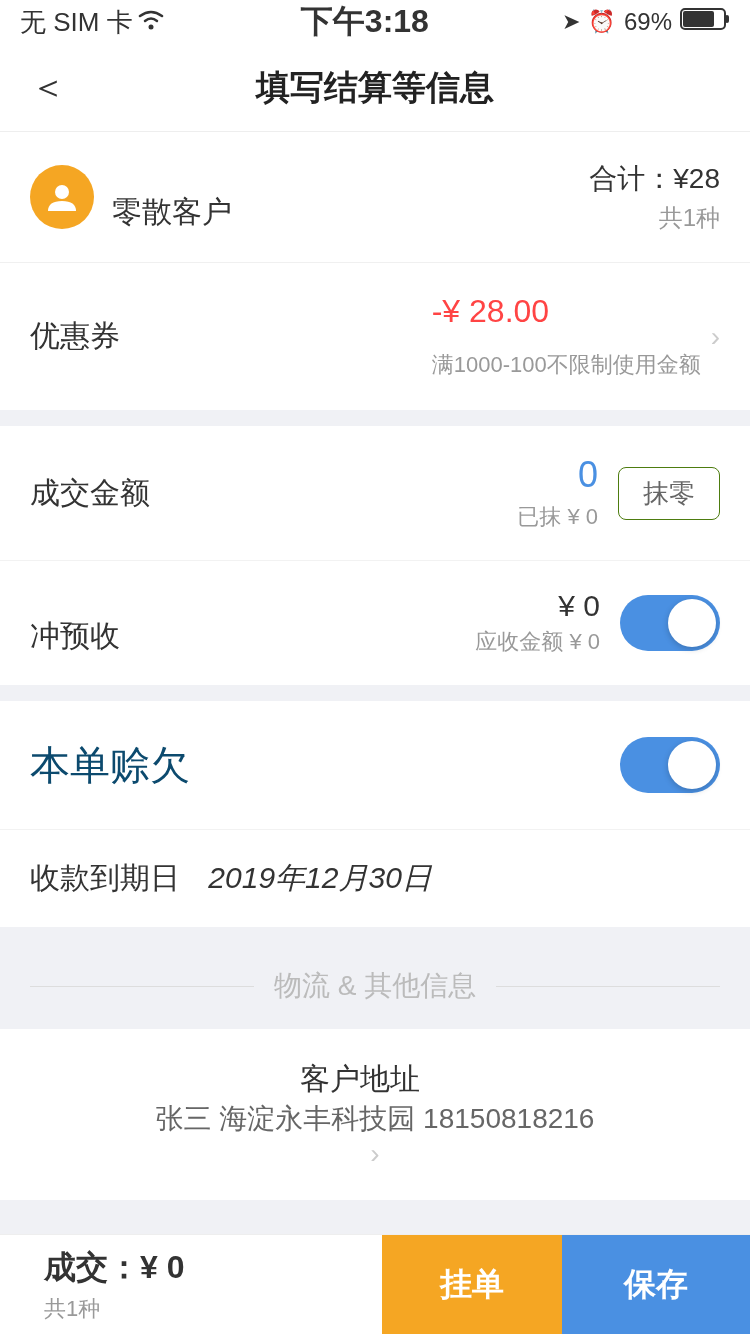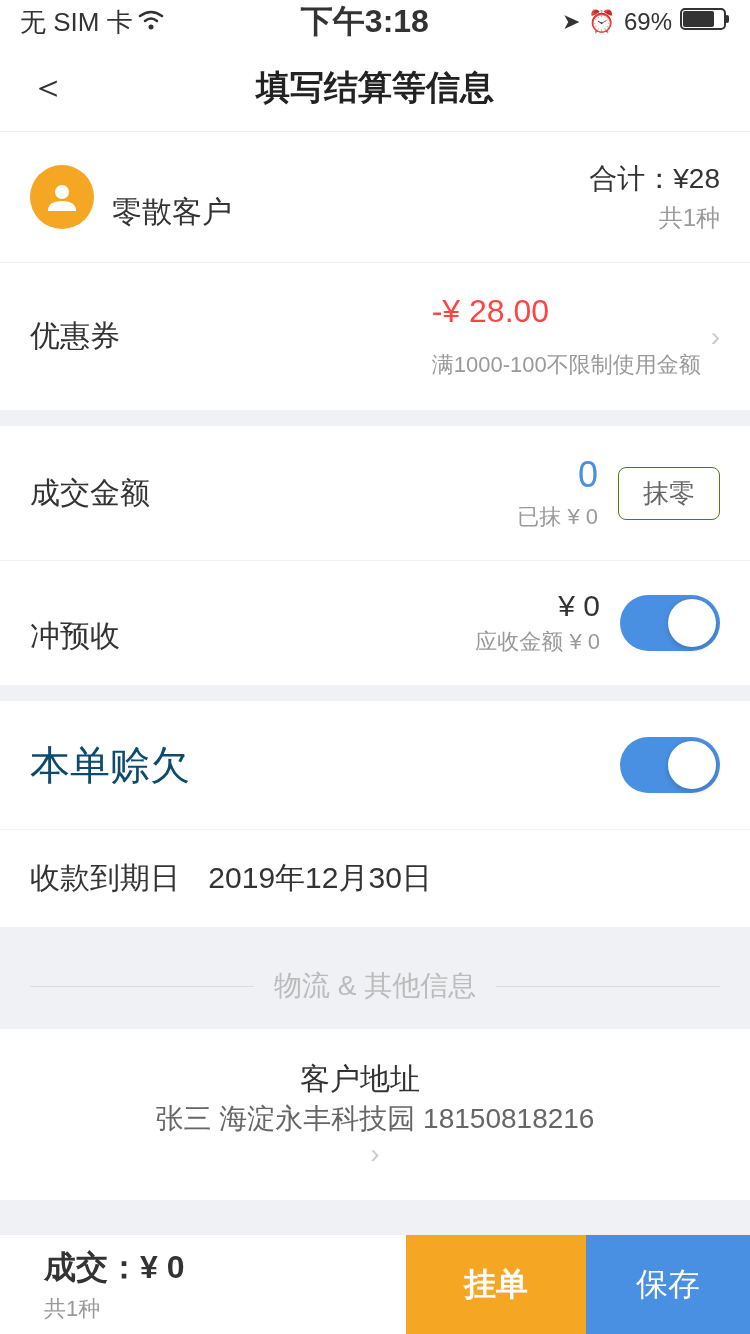--- a/index.html
+++ b/index.html
@@ -233,25 +233,25 @@
       width: 180px; height: 100px;
       background: #f5a623;
       color: #fff;
       font-size: 32px;
       font-weight: 600;
       border: none;
       cursor: pointer;
       display: flex; align-items: center; justify-content: center;
     }
     .btn-save {
-      width: 164px; height: 100px;
+      width: 188px; height: 100px;
       background: #4a90e2;
       color: #fff;
       font-size: 32px;
-      font-weight: 400;
+      font-weight: 700;
       border: none;
       cursor: pointer;
       display: flex; align-items: center; justify-content: center; text-align: center;
     }
 
     .page-wrapper {
       display: flex;
       flex-direction: column;
       min-height: 1334px;
       padding-bottom: 100px;
@@ -351,21 +351,21 @@
 
   <div class="section">
     <div class="debt-row">
       <span class="debt-label">本单赊欠</span>
       <div class="toggle">
         <div class="toggle-knob"></div>
       </div>
     </div>
     <div class="due-date-row">
       <span>收款到期日</span>
-      <span style="margin-left:20px;">2019年12月30日</span>
+      <span style="margin-left:20px;font-style:italic;">2019年12月30日</span>
     </div>
   </div>
 
   <div class="logistics-divider">
     <span>物流 &amp; 其他信息</span>
   </div>
 
   <div class="section">
     <div class="address-row">
       <span class="address-label">客户地址</span>

